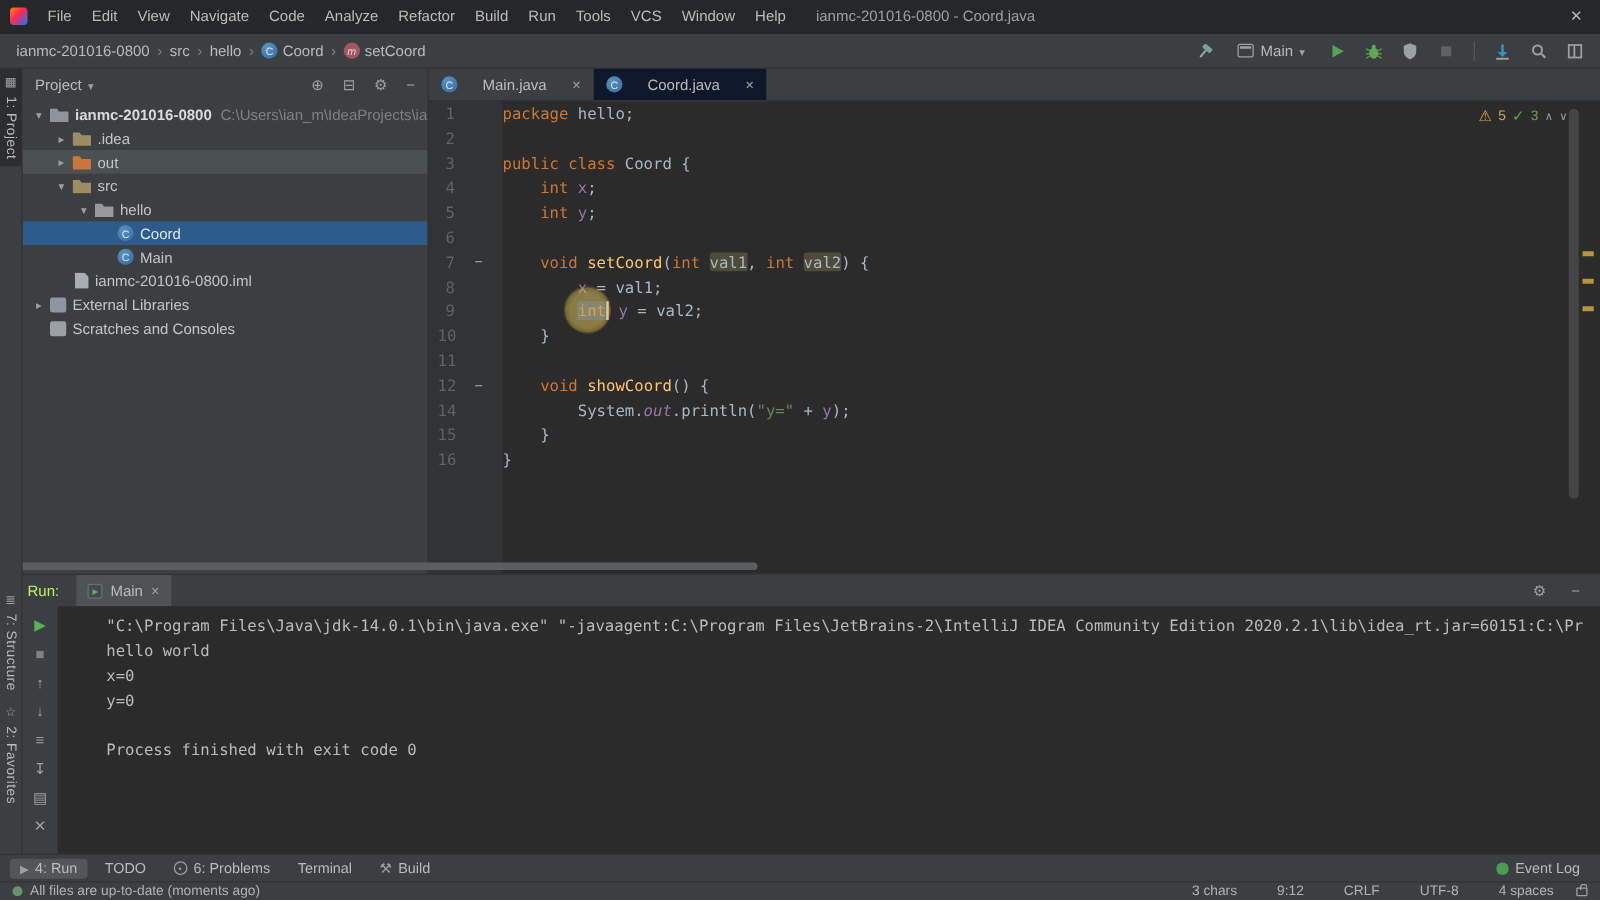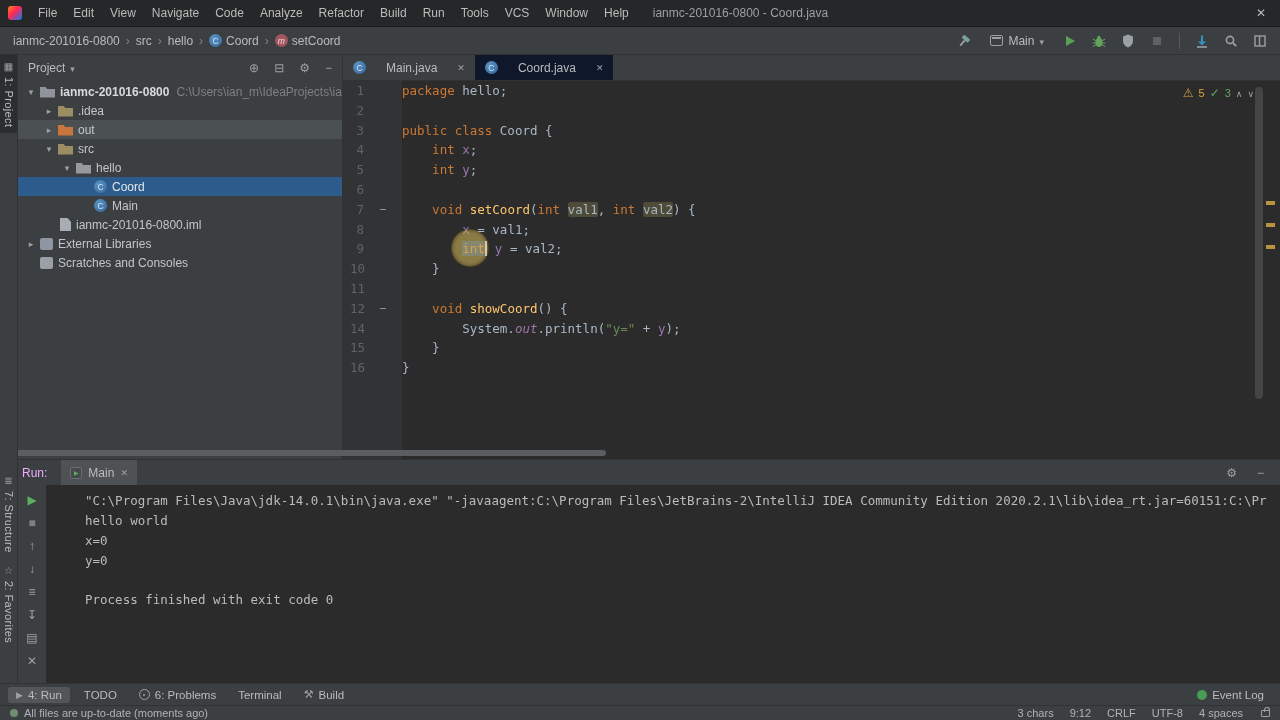--- a/index.html
+++ b/index.html
@@ -124,21 +124,21 @@
   .stripe-mark{position:absolute;right:5px;width:9px;height:4px;background:#b8943c;z-index:4;}
   .m1{top:120px;}.m2{top:142px;}.m3{top:164px;}
 
   
   .main-hscroll{position:absolute;top:449px;left:0;width:1280px;height:9px;z-index:5;}
   .main-hscroll .thumb{position:absolute;left:0;top:1px;width:606px;height:6px;background:#5b5e60;border-radius:3px;}
 
   
   .run-panel{position:absolute;left:0;top:459px;width:1280px;height:224px;background:#3c3f41;border-top:1px solid #323232;}
   .run-header{height:25px;display:flex;align-items:center;padding-left:22px;}
-  .run-label{color:#f0abfc;margin-right:14px;}
+  .run-label{color:#bef264;margin-right:14px;}
   .run-tab{display:flex;align-items:center;gap:6px;padding:0 9px;height:25px;background:#4e5254;color:#bbb;}
   .run-tab-icon{width:12px;height:12px;background:#46494b;border:1px solid #6a6e70;border-radius:2px;
     display:inline-flex;align-items:center;justify-content:center;}
   .run-tab-icon::before{content:"▶";font-size:6px;color:#5caf5c;}
   .run-header-right{margin-left:auto;display:flex;gap:20px;padding-right:16px;color:#9da0a3;align-items:center;}
   .run-body{position:relative;height:199px;}
   .console-toolbar{position:absolute;left:18px;top:0;bottom:0;width:28px;background:#3c3f41;
     display:flex;flex-direction:column;align-items:center;padding-top:8px;gap:9px;color:#9da0a3;font-size:12px;}
   .g-rerun::before{content:"▶";color:#5caf5c;}
   .g-stop::before{content:"■";color:#7c8082;}
@@ -164,21 +164,21 @@
   .s-run::before{content:"▶";font-size:9px;color:#9da0a3;}
   .s-problems{width:11px;height:11px;border:1px solid #9da0a3;border-radius:50%;position:relative;}
   .s-problems::before{content:"";position:absolute;left:3.5px;top:3.5px;width:2px;height:2px;background:#9da0a3;border-radius:50%;}
   .s-build::before{content:"⚒";font-size:11px;color:#9da0a3;}
   .s-event-log{width:10px;height:10px;border-radius:50%;background:#499c54;}
 
   
   .status-bar{position:absolute;left:0;top:705px;width:1280px;height:15px;background:#3c3f41;
     border-top:1px solid #323232;display:flex;align-items:center;font-size:11px;color:#b0b3b5;padding:0 10px;}
   .status-msg-icon{width:8px;height:8px;border-radius:50%;background:#6f8f6f;margin-right:6px;flex:none;}
-  .status-widgets{margin-left:auto;display:flex;gap:16px;align-items:center;padding-right:4px;}
+  .status-widgets{margin-left:auto;display:flex;gap:32px;align-items:center;padding-right:4px;}
   .g-lock{width:9px;height:7px;border:1px solid #9da0a3;border-radius:1px;position:relative;display:inline-block;}
   .g-lock::before{content:"";position:absolute;left:1.5px;top:-4px;width:4px;height:4px;border:1px solid #9da0a3;
     border-bottom:none;border-radius:3px 3px 0 0;}
 </style>
 </head>
 <body>
 
 <div class="window">
 
   <header class="menu-bar">

